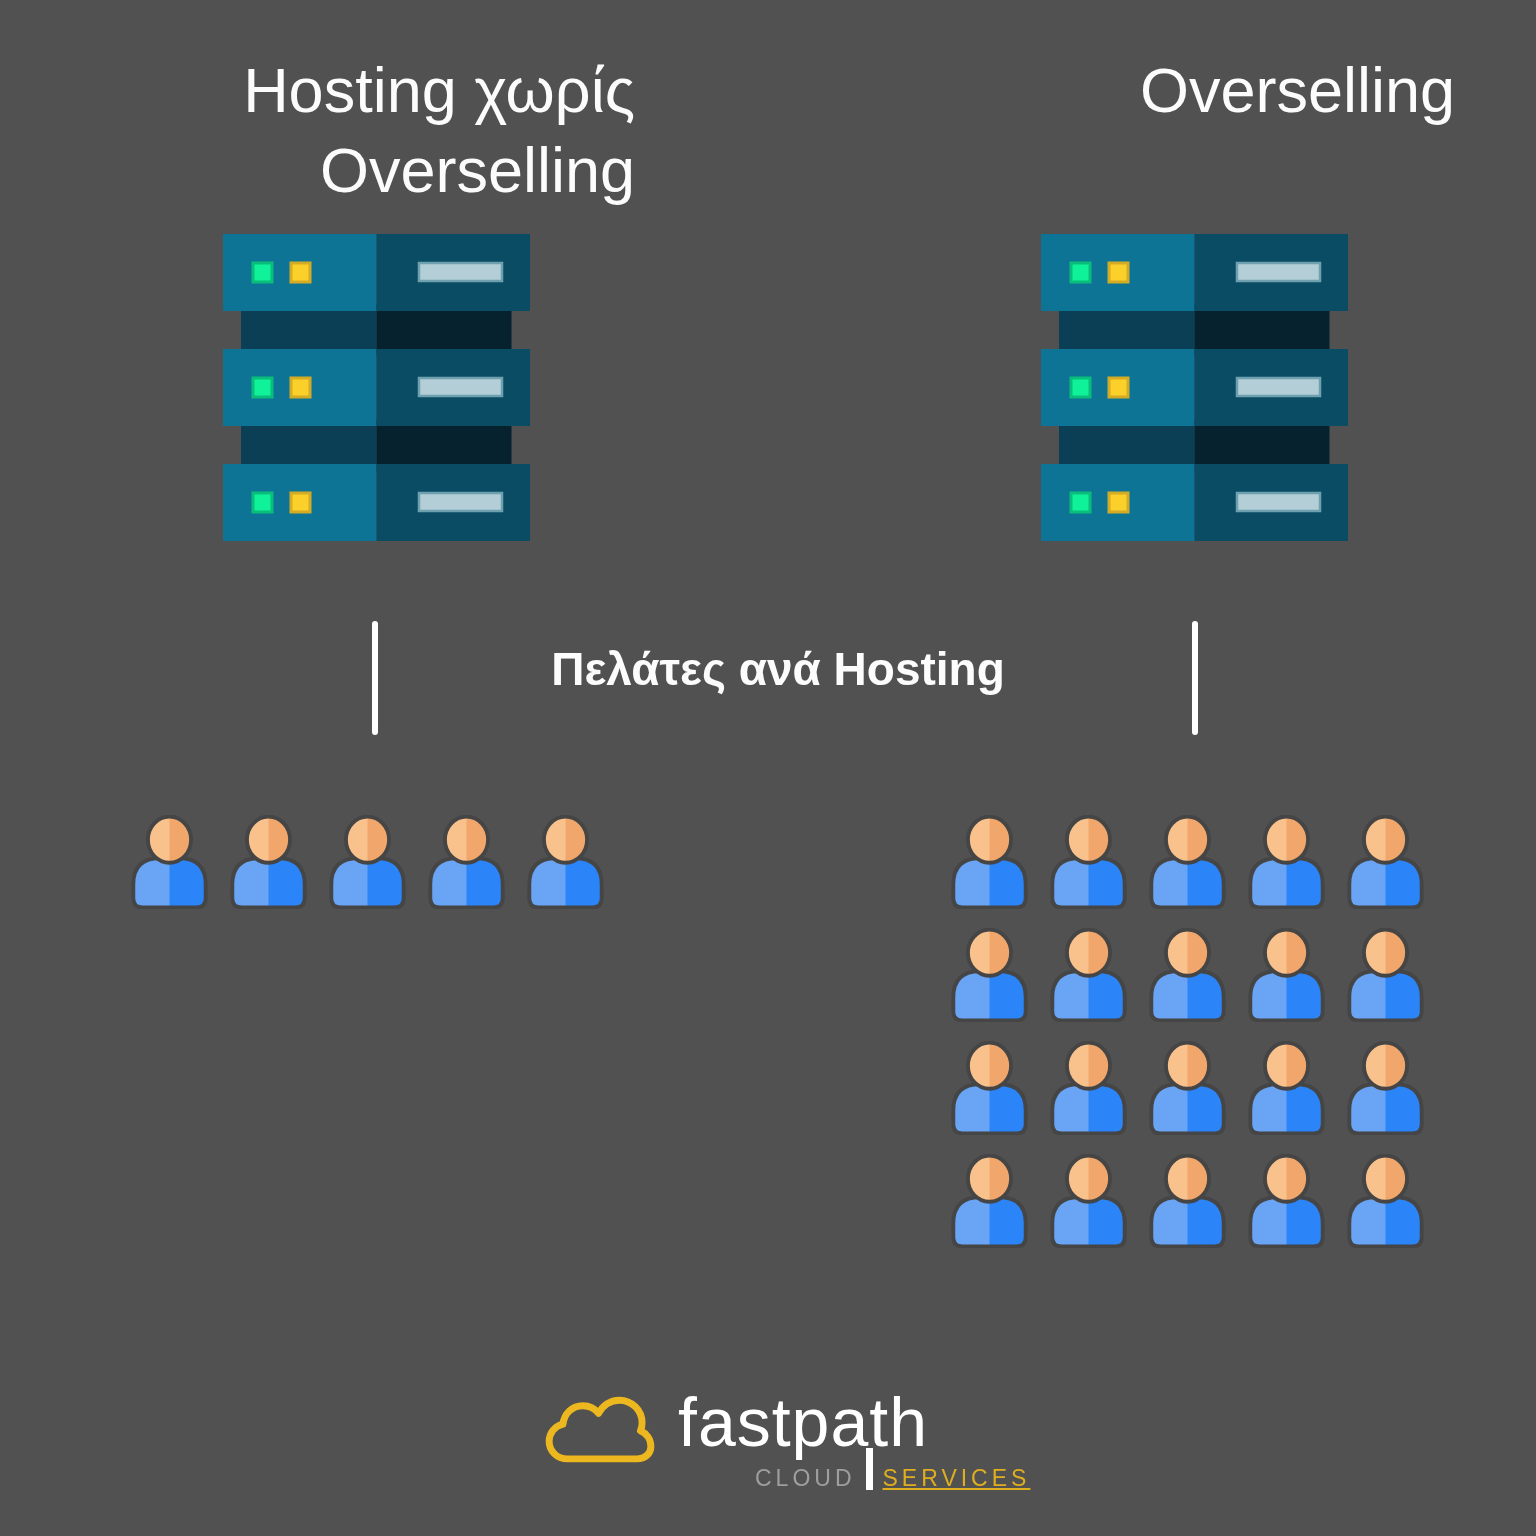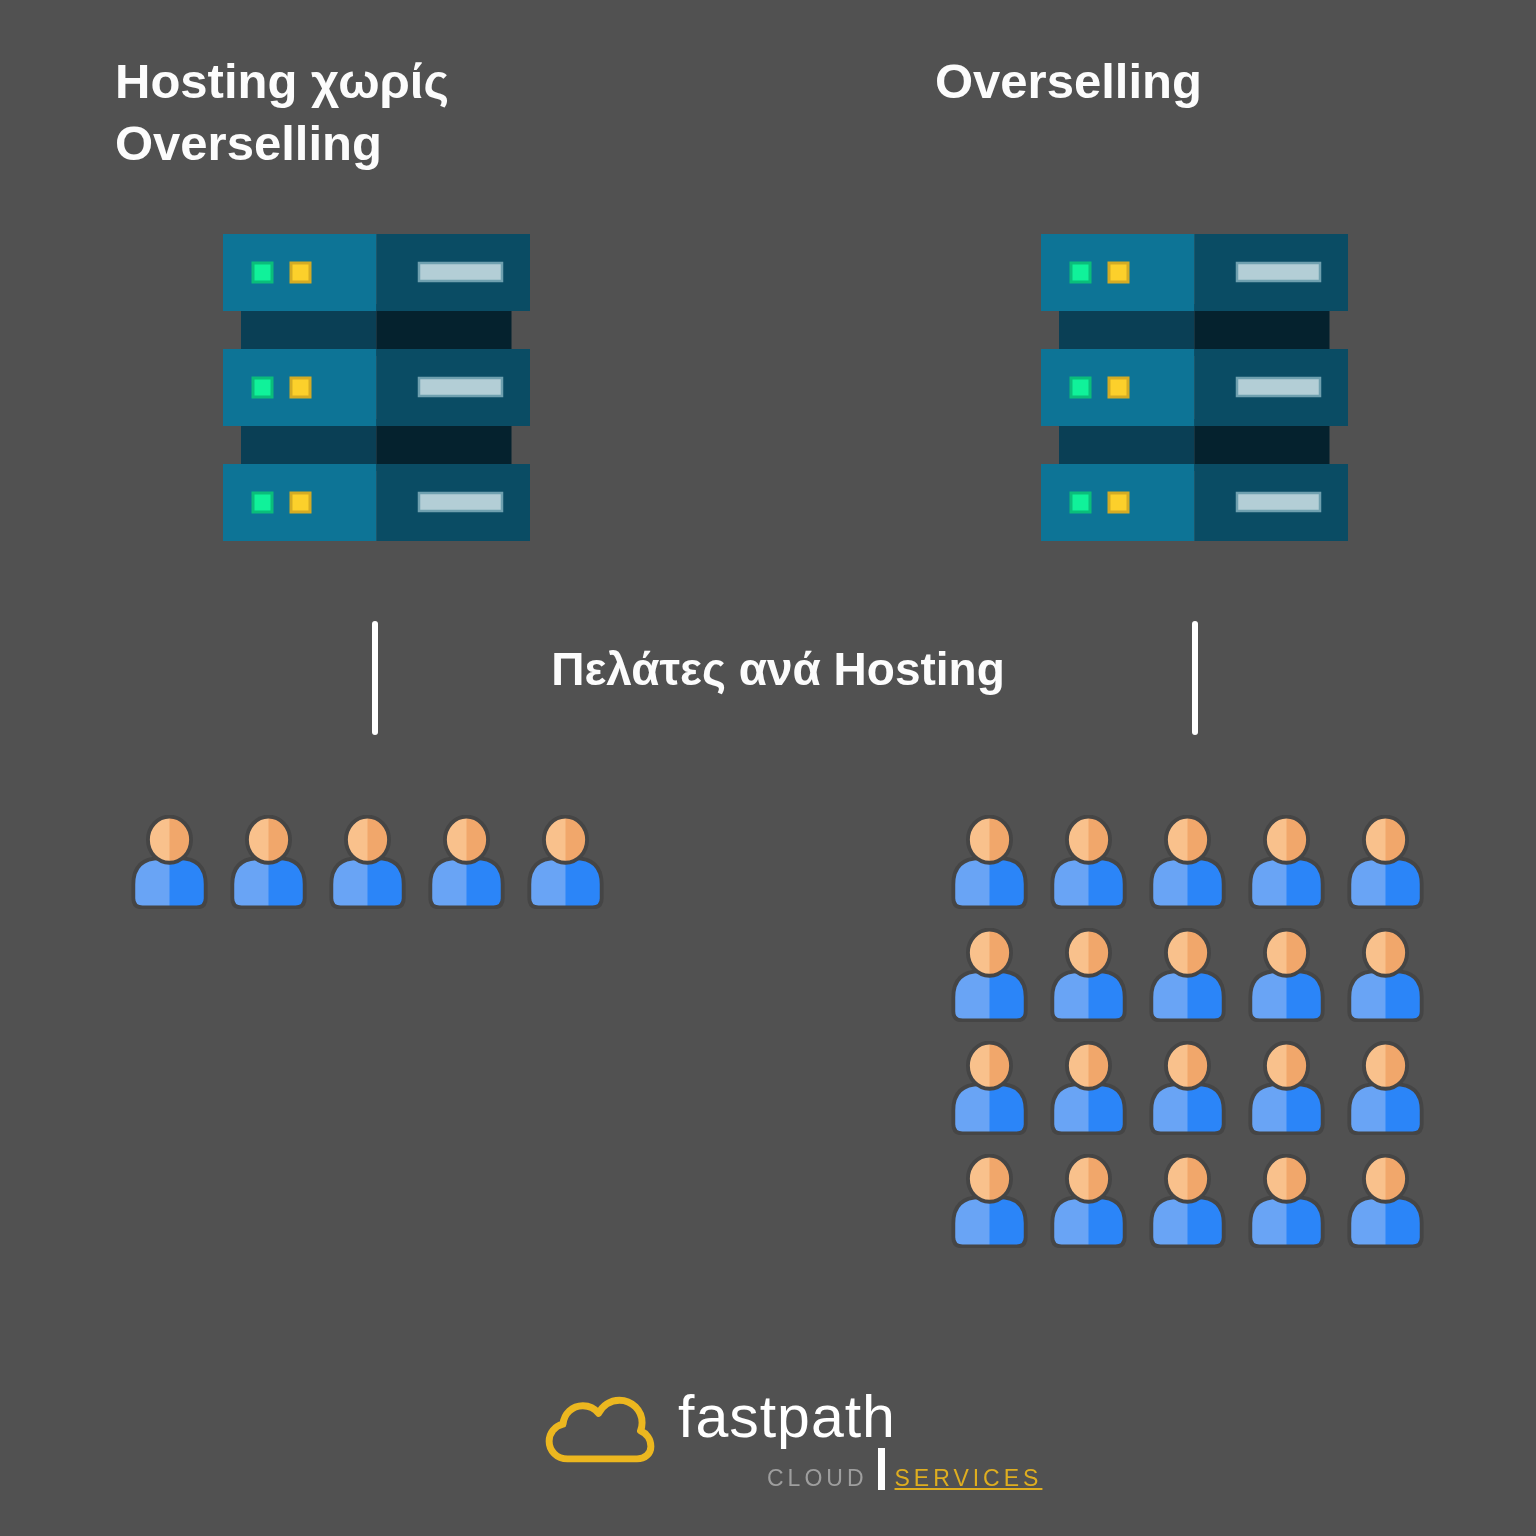--- a/index.html
+++ b/index.html
@@ -30,24 +30,24 @@
   .canvas{
     position:relative;
     width:1536px;height:1536px;
     background:var(--background);
     overflow:hidden;
     font-family:"Liberation Sans", sans-serif;
   }
   .panel-title{
     position:absolute;
     width:520px;
-    text-align:left;
+    text-align:right;
     color:var(--title-text);
-    font-weight:700;
-    font-size:49px;
+    font-weight:400;
+    font-size:63px;
     line-height:1.27;
     letter-spacing:0px;
   }
   .panel-title.left{left:115px;top:50px;}
   .panel-title.right{left:935px;top:50px;}
   .server{position:absolute;width:307px;height:308px;}
   .server.left{left:223px;top:234px;}
   .server.right{left:1041px;top:234px;}
   .vline{
     position:absolute;
@@ -87,26 +87,26 @@
   .p-body-l{fill:var(--person-body-left);}
   .p-head-r{fill:var(--person-skin-right);}
   .p-head-l{fill:var(--person-skin-left);}
   .p-outline{fill:none;stroke:var(--person-outline);stroke-width:5;}
   
   .logo{position:absolute;left:543px;top:1388px;width:510px;height:112px;}
   .logo-cloud{position:absolute;left:0;top:8px;width:114px;height:74px;}
   .cloud-path{fill:none;stroke:var(--logo-cloud);stroke-width:7.5;stroke-linejoin:round;stroke-linecap:round;}
   .logo-brand{
     position:absolute;left:135px;top:0;
-    font-size:59px;font-weight:300;line-height:1;
+    font-size:68px;font-weight:300;line-height:1;
     color:var(--logo-brand);letter-spacing:1px;
   }
   .logo-sub{
     position:absolute;left:212px;top:60px;
-    display:flex;align-items:flex-end;gap:10px;height:42px;margin-left:12px;
+    display:flex;align-items:flex-end;gap:10px;height:42px;
   }
   .logo-sub .word{font-size:23px;letter-spacing:4px;line-height:1.05;font-weight:400;}
   .word.cloud-word{color:var(--logo-cloud-text);}
   .word.services-word{color:var(--logo-services-text);text-decoration:underline;}
   .logo-sep{width:7px;height:42px;background:var(--logo-brand);}
   .hidden-defs{position:absolute;width:0;height:0;overflow:hidden;}
 </style>
 </head>
 <body>
 

